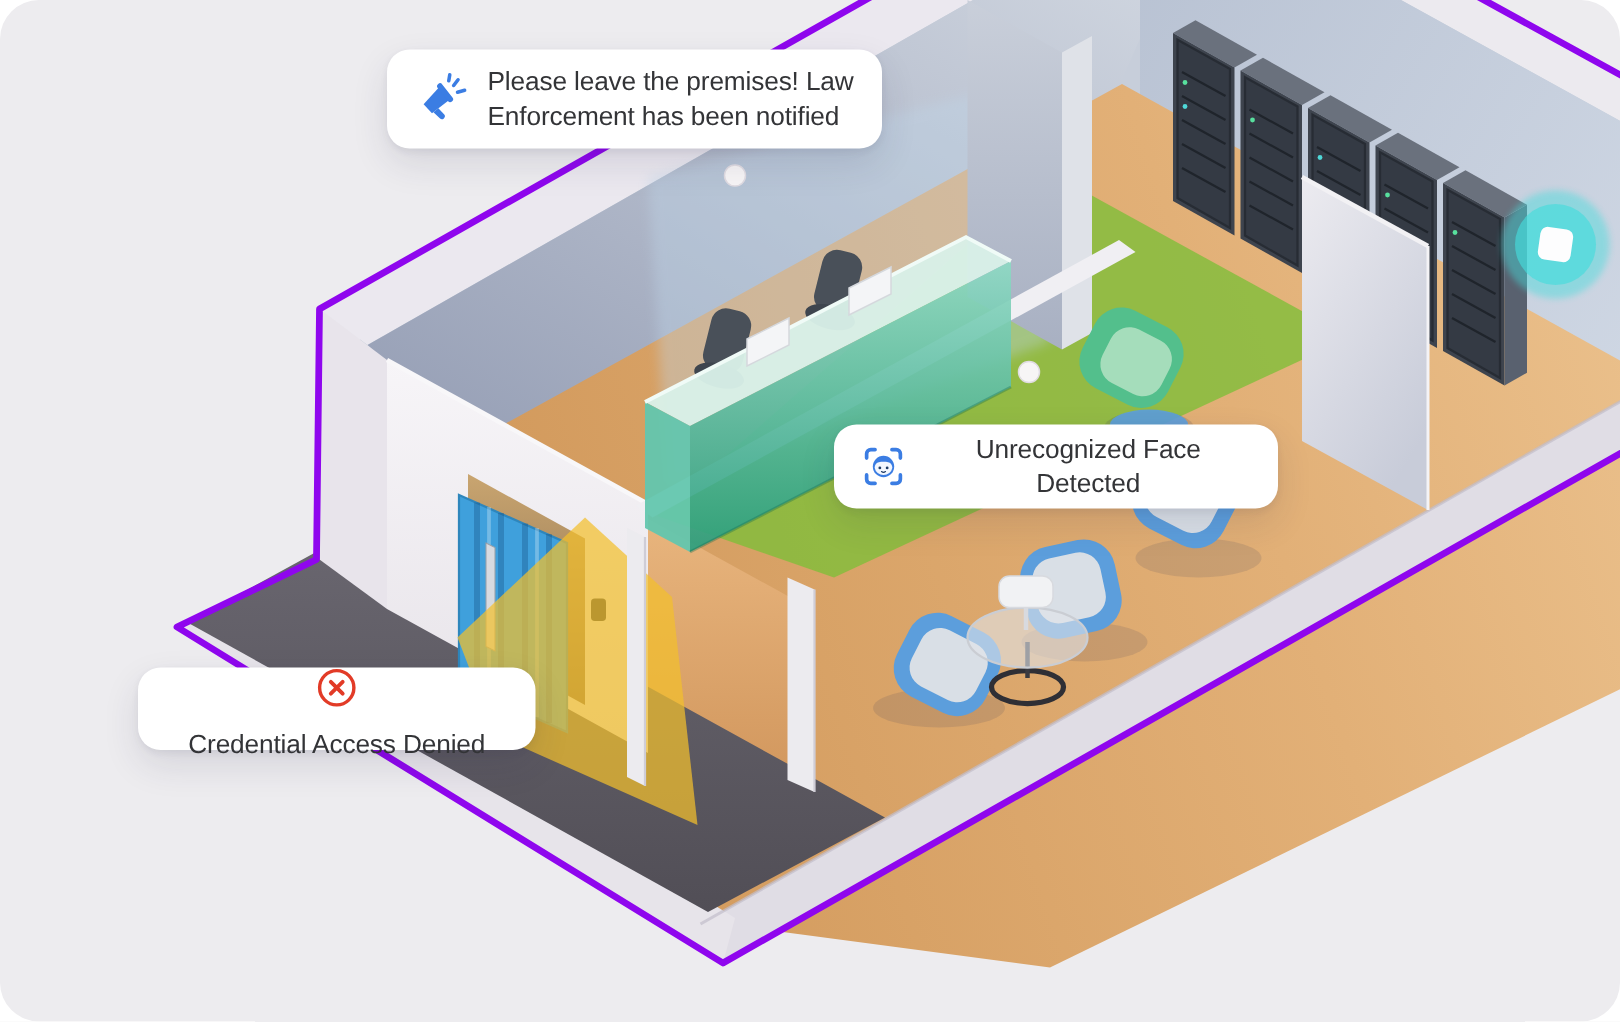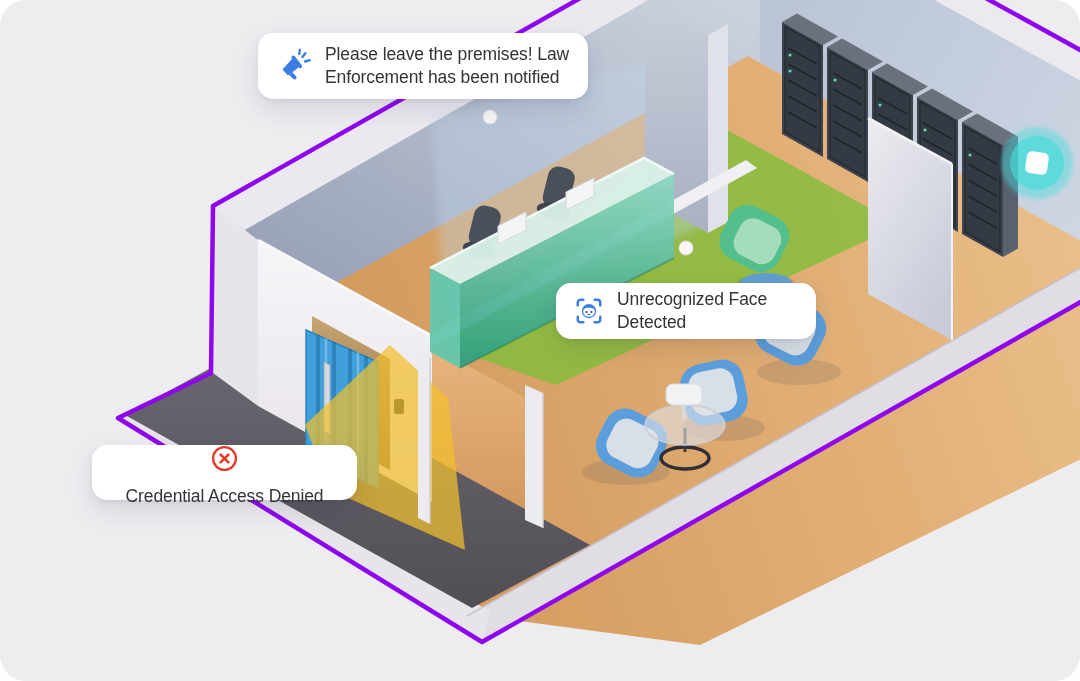--- a/index.html
+++ b/index.html
@@ -5,21 +5,21 @@
   html,body{margin:0;padding:0;background:#ffffff;font-family:"Liberation Sans", sans-serif;}
   .card{position:relative;width:1080px;height:681px;border-radius:26px;overflow:hidden;
         background:var(--background,#EDECEF);}
   .scene{position:absolute;inset:0;display:block;}
   .callout{position:absolute;display:flex;align-items:center;gap:13px;background:#ffffff;
            border-radius:15px;box-shadow:0 10px 24px rgba(40,40,70,.12),0 2px 5px rgba(40,40,70,.07);
            padding:0 18px;box-sizing:border-box;color:var(--text-dark,#333437);
            font-size:17.5px;font-weight:500;letter-spacing:-0.1px;line-height:23px;}
   .callout .ic{flex:0 0 auto;display:flex;align-items:center;justify-content:center;}
   .co-announcement{left:258px;top:33px;width:330px;height:66px;}
-  .co-face{left:556px;top:283px;width:260px;height:56px;}
+  .co-face{left:556px;top:283px;width:296px;height:56px;text-align:center;}
   .co-credential{left:92px;top:445px;width:265px;height:55px;flex-direction:column;}
 </style>
 </head>
 <body>
 
 <div class="card">
 
 <svg class="scene" viewBox="0 0 1080 681" aria-hidden="true">
   <defs>
     <linearGradient id="gWallL" x1="0" y1="1" x2="0.85" y2="0">

